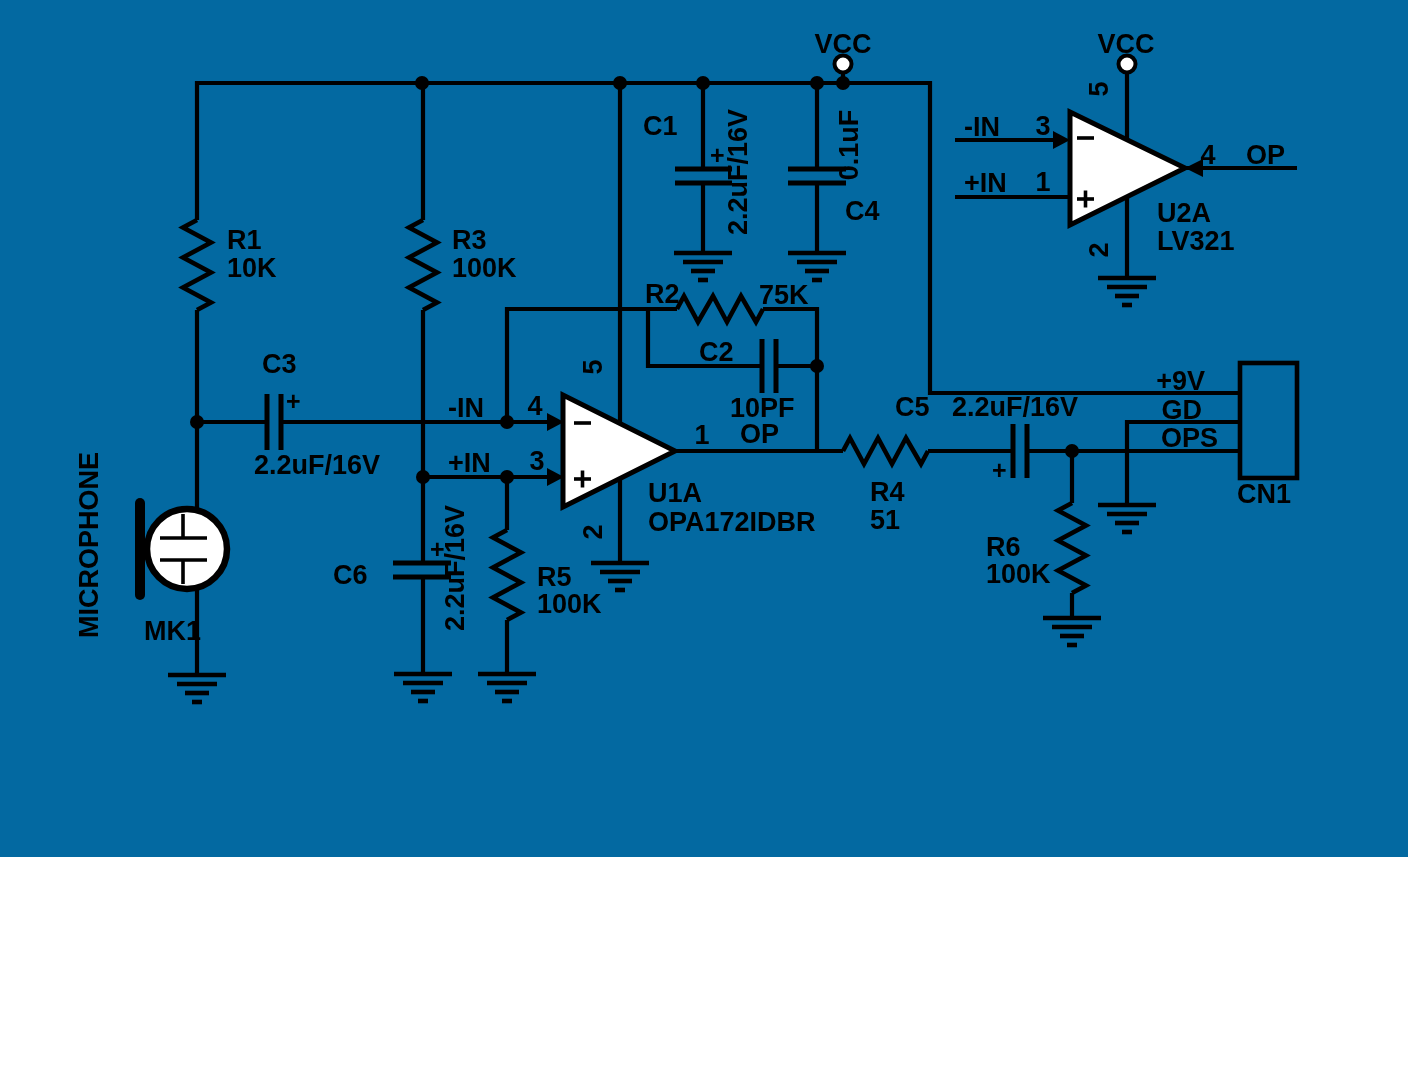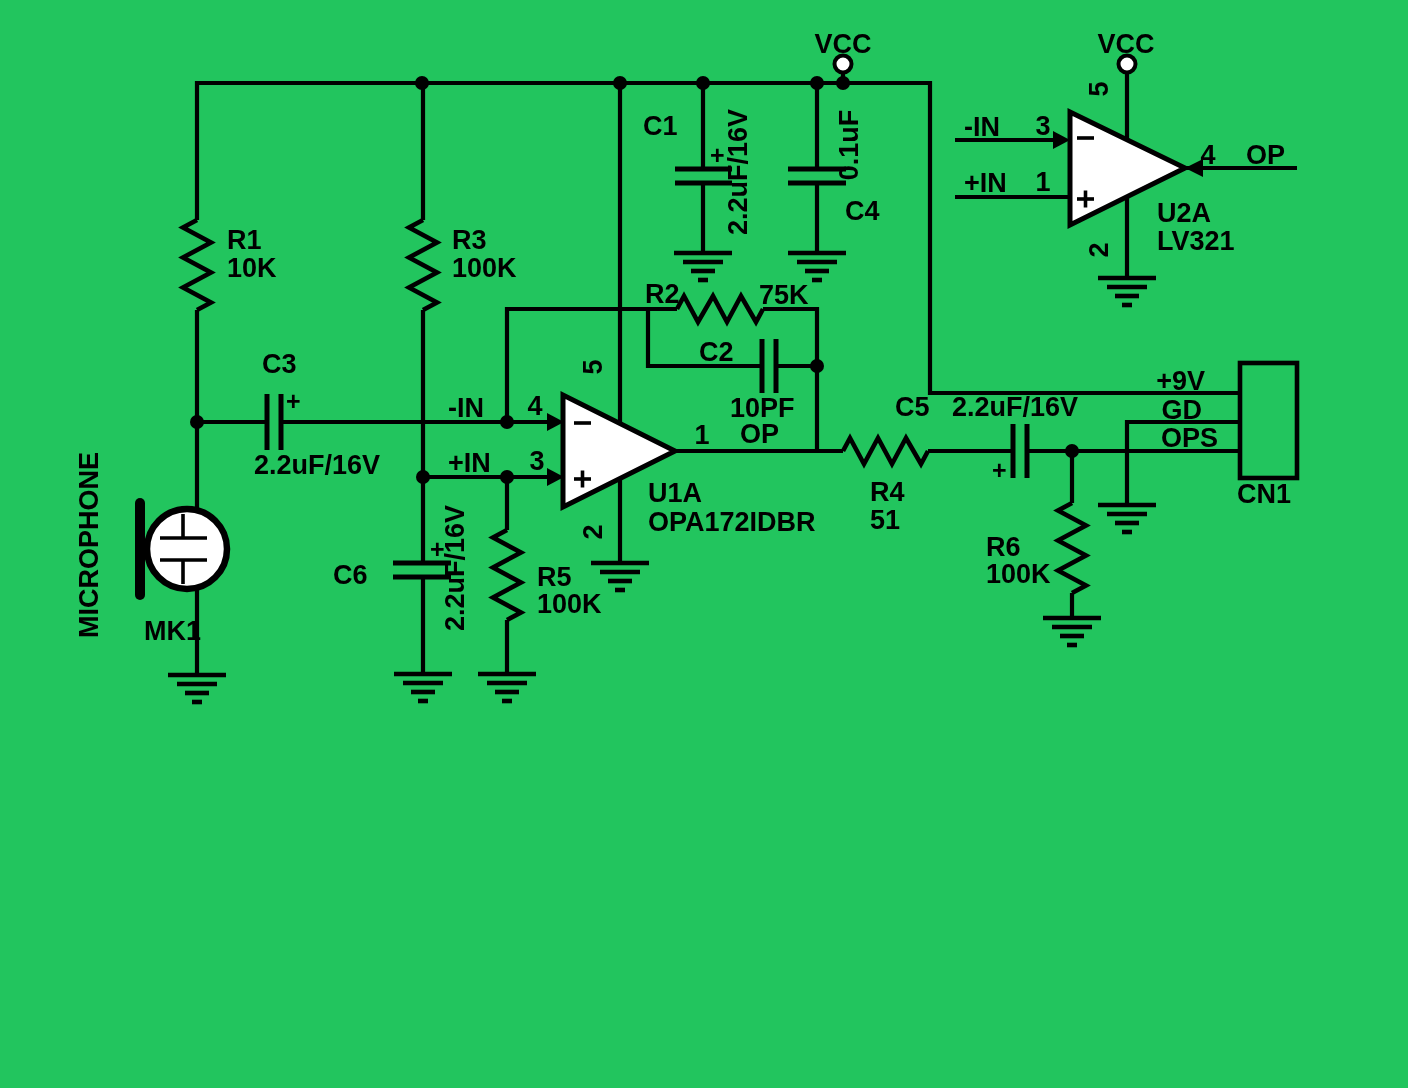--- a/index.html
+++ b/index.html
@@ -1,16 +1,16 @@
 <!DOCTYPE html>
 <html><head>
 <meta charset="utf-8">
 <style>
   html, body { margin: 0; padding: 0; background: #ffffff; }
-  .canvas-wrap { width: 1408px; height: 1088px; background: #22c55e; position: relative; }
+  .canvas-wrap { width: 1408px; height: 857px; background: #0369a1; position: relative; }
   svg { display: block; }
   .lbl  { font-family: "Liberation Sans", sans-serif; font-weight: bold; font-size: 27px; fill: #000; }
   .plus { font-family: "Liberation Sans", sans-serif; font-weight: bold; font-size: 25px; fill: #000; }
   .wire { stroke: #000; stroke-width: 4.2; fill: none; }
   .zig  { stroke: #000; stroke-width: 4.6; fill: none; stroke-linejoin: miter; }
   .cap  { stroke: #000; stroke-width: 5; fill: none; }
   .gnd  { stroke: #000; stroke-width: 4.6; fill: none; }
   .tri  { stroke: #000; stroke-width: 5; fill: #ffffff; stroke-linejoin: miter; }
   .sgn  { stroke: #000; stroke-width: 3.6; fill: none; }
   .dot  { fill: #000; stroke: none; }

